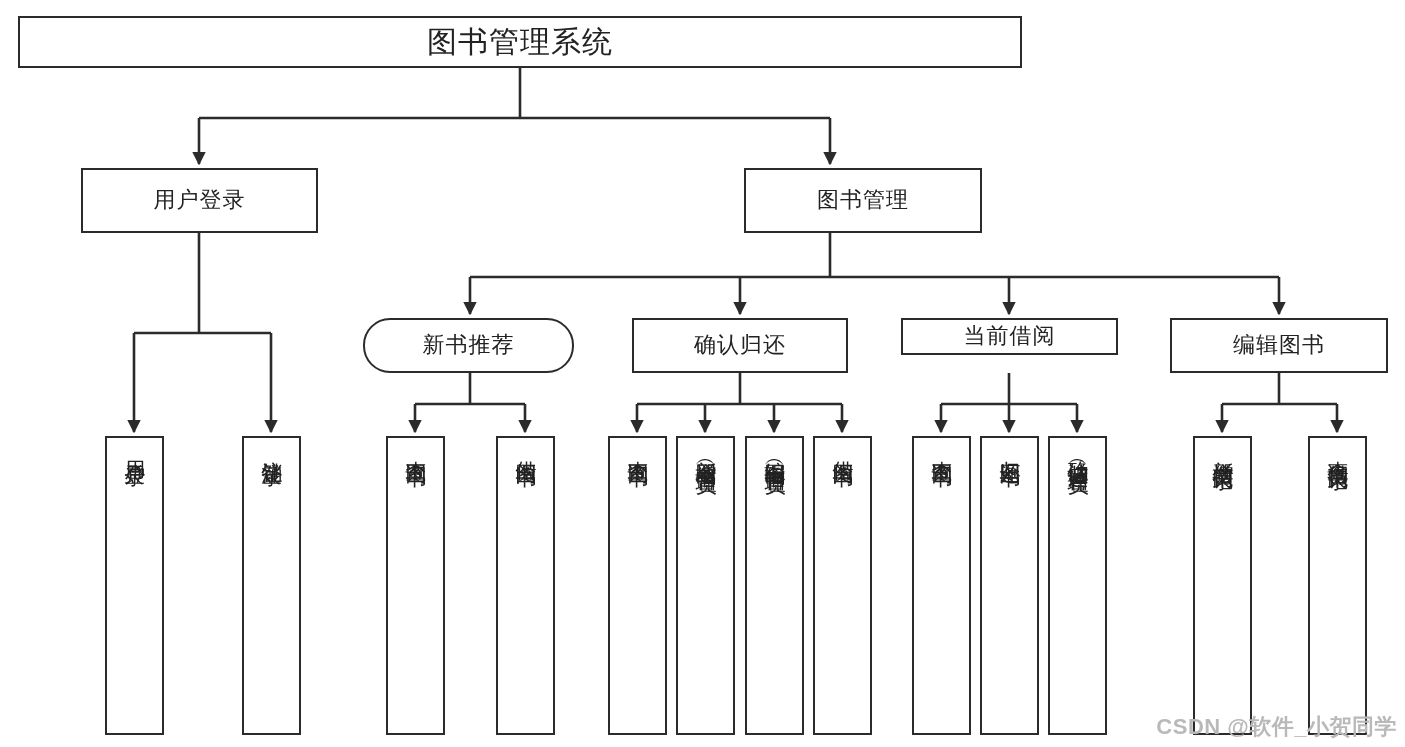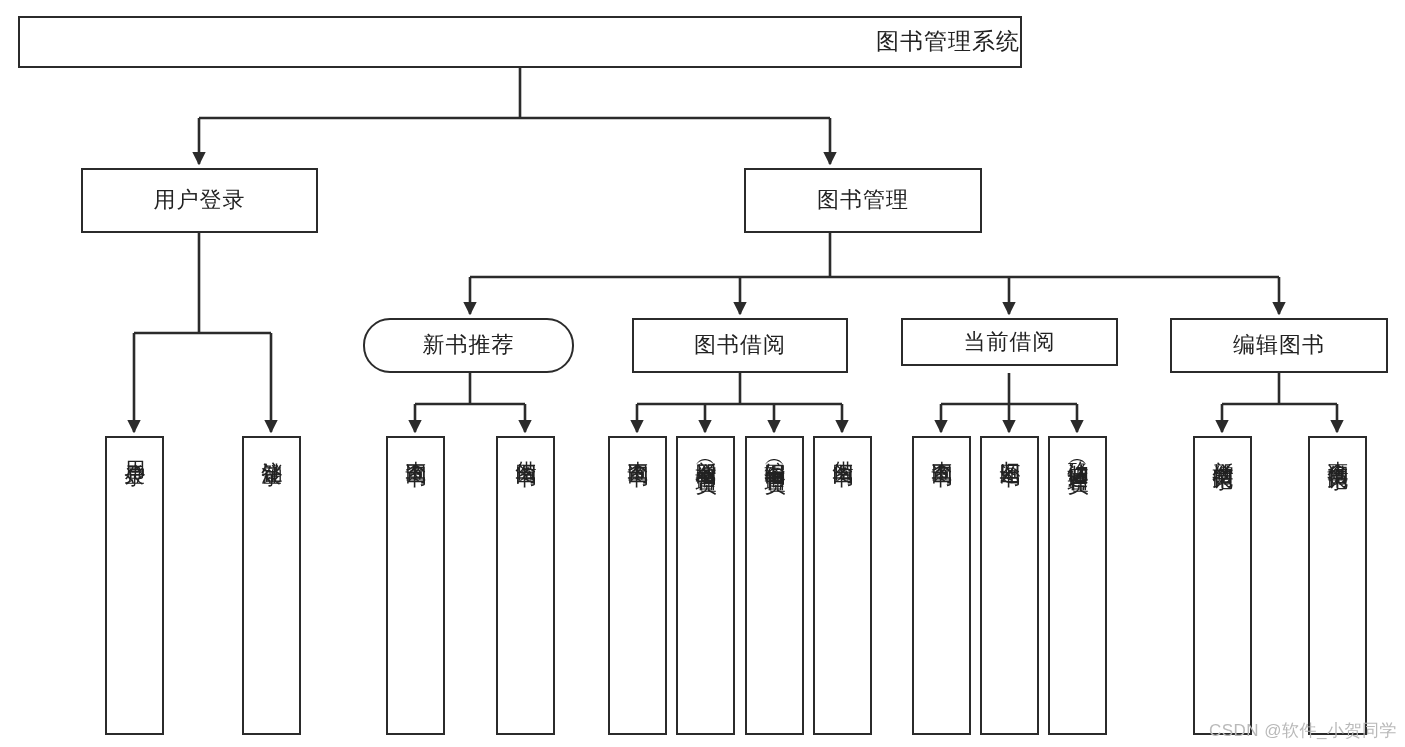--- a/index.html
+++ b/index.html
@@ -38,47 +38,47 @@
     text-align: center;
     color: #222222;
     z-index: 2;
   }
   .node.horizontal {
     font-size: 22px;
     letter-spacing: 1px;
     line-height: 1.2;
   }
   .node.root {
-    font-size: 23px;
-    justify-content: flex-end;
+    font-size: 30px;
   }
   .node.vertical {
     writing-mode: vertical-rl;
     text-orientation: upright;
     font-size: 21px;
     line-height: 1.28;
     letter-spacing: 2px;
     align-items: center;
     justify-content: flex-start;
     padding-top: 6px;
   }
   .node.vertical .vtext {
     writing-mode: vertical-rl;
     text-orientation: upright;
     display: block;
   }
   .watermark {
     position: absolute;
     right: 8px;
     bottom: 5px;
-    font-size: 17px;
+    font-size: 22px;
     color: #b9b9b9;
     white-space: nowrap;
     z-index: 5;
     letter-spacing: 0.5px;
+    font-weight: bold;
   }
 </style>
 </head>
 <body>
 
 <div id="canvas">
 
   <svg id="edges" viewBox="0 0 1405 747" width="1405" height="747" xmlns="http://www.w3.org/2000/svg">
     <defs>
       <marker id="arrow" viewBox="0 0 10 10" refX="9" refY="5" markerWidth="5.2" markerHeight="5.2" orient="auto-start-reverse">
@@ -141,24 +141,24 @@
 
   <div class="node horizontal" style="left:744px; top:168px; width:238px; height:65px;">
     <span>图书管理</span>
   </div>
 
   <div class="node horizontal" style="left:363px; top:318px; width:211px; height:55px;border-radius:27px;">
     <span>新书推荐</span>
   </div>
 
   <div class="node horizontal" style="left:632px; top:318px; width:216px; height:55px;">
-    <span>图书借阅</span>
-  </div>
-
-  <div class="node horizontal" style="left:901px; top:318px; width:217px; height:48px;">
+    <span>确认归还</span>
+  </div>
+
+  <div class="node horizontal" style="left:901px; top:318px; width:217px; height:37px;">
     <span>当前借阅</span>
   </div>
 
   <div class="node horizontal" style="left:1170px; top:318px; width:218px; height:55px;">
     <span>编辑图书</span>
   </div>
 
   <div class="node vertical" style="left:105px; top:436px; width:59px; height:299px;">
     <span class="vtext">用户登录</span>
   </div>

